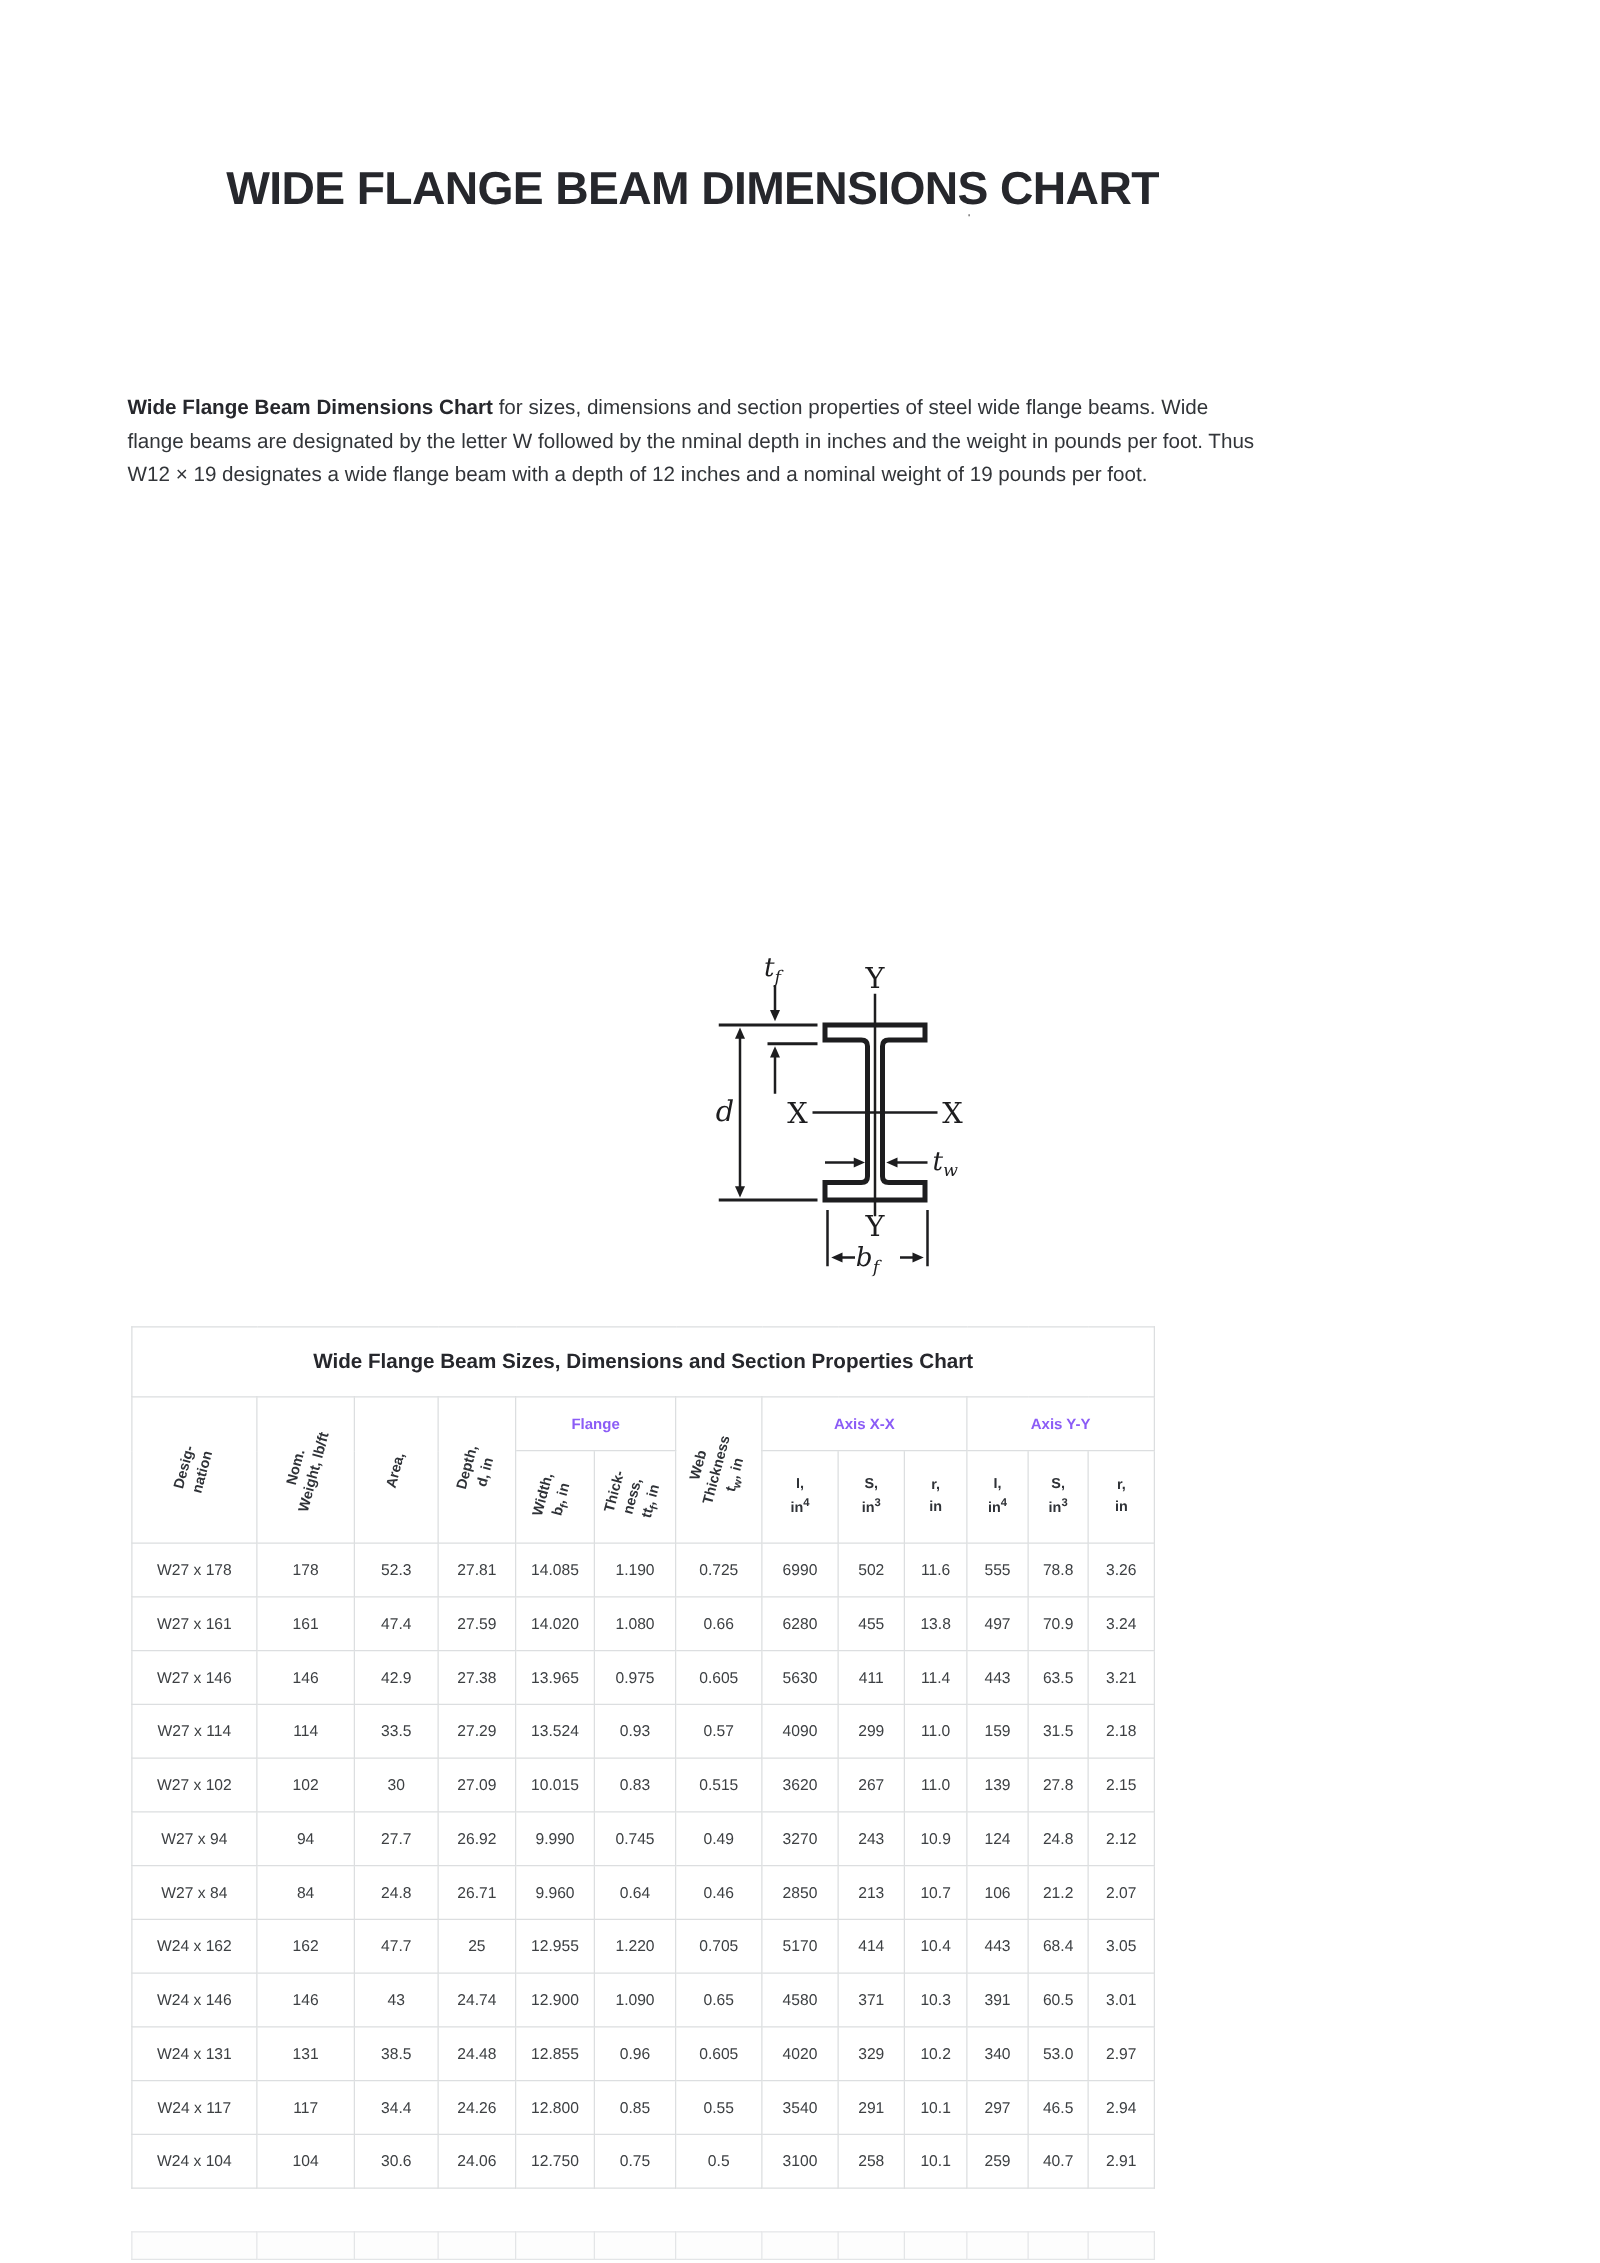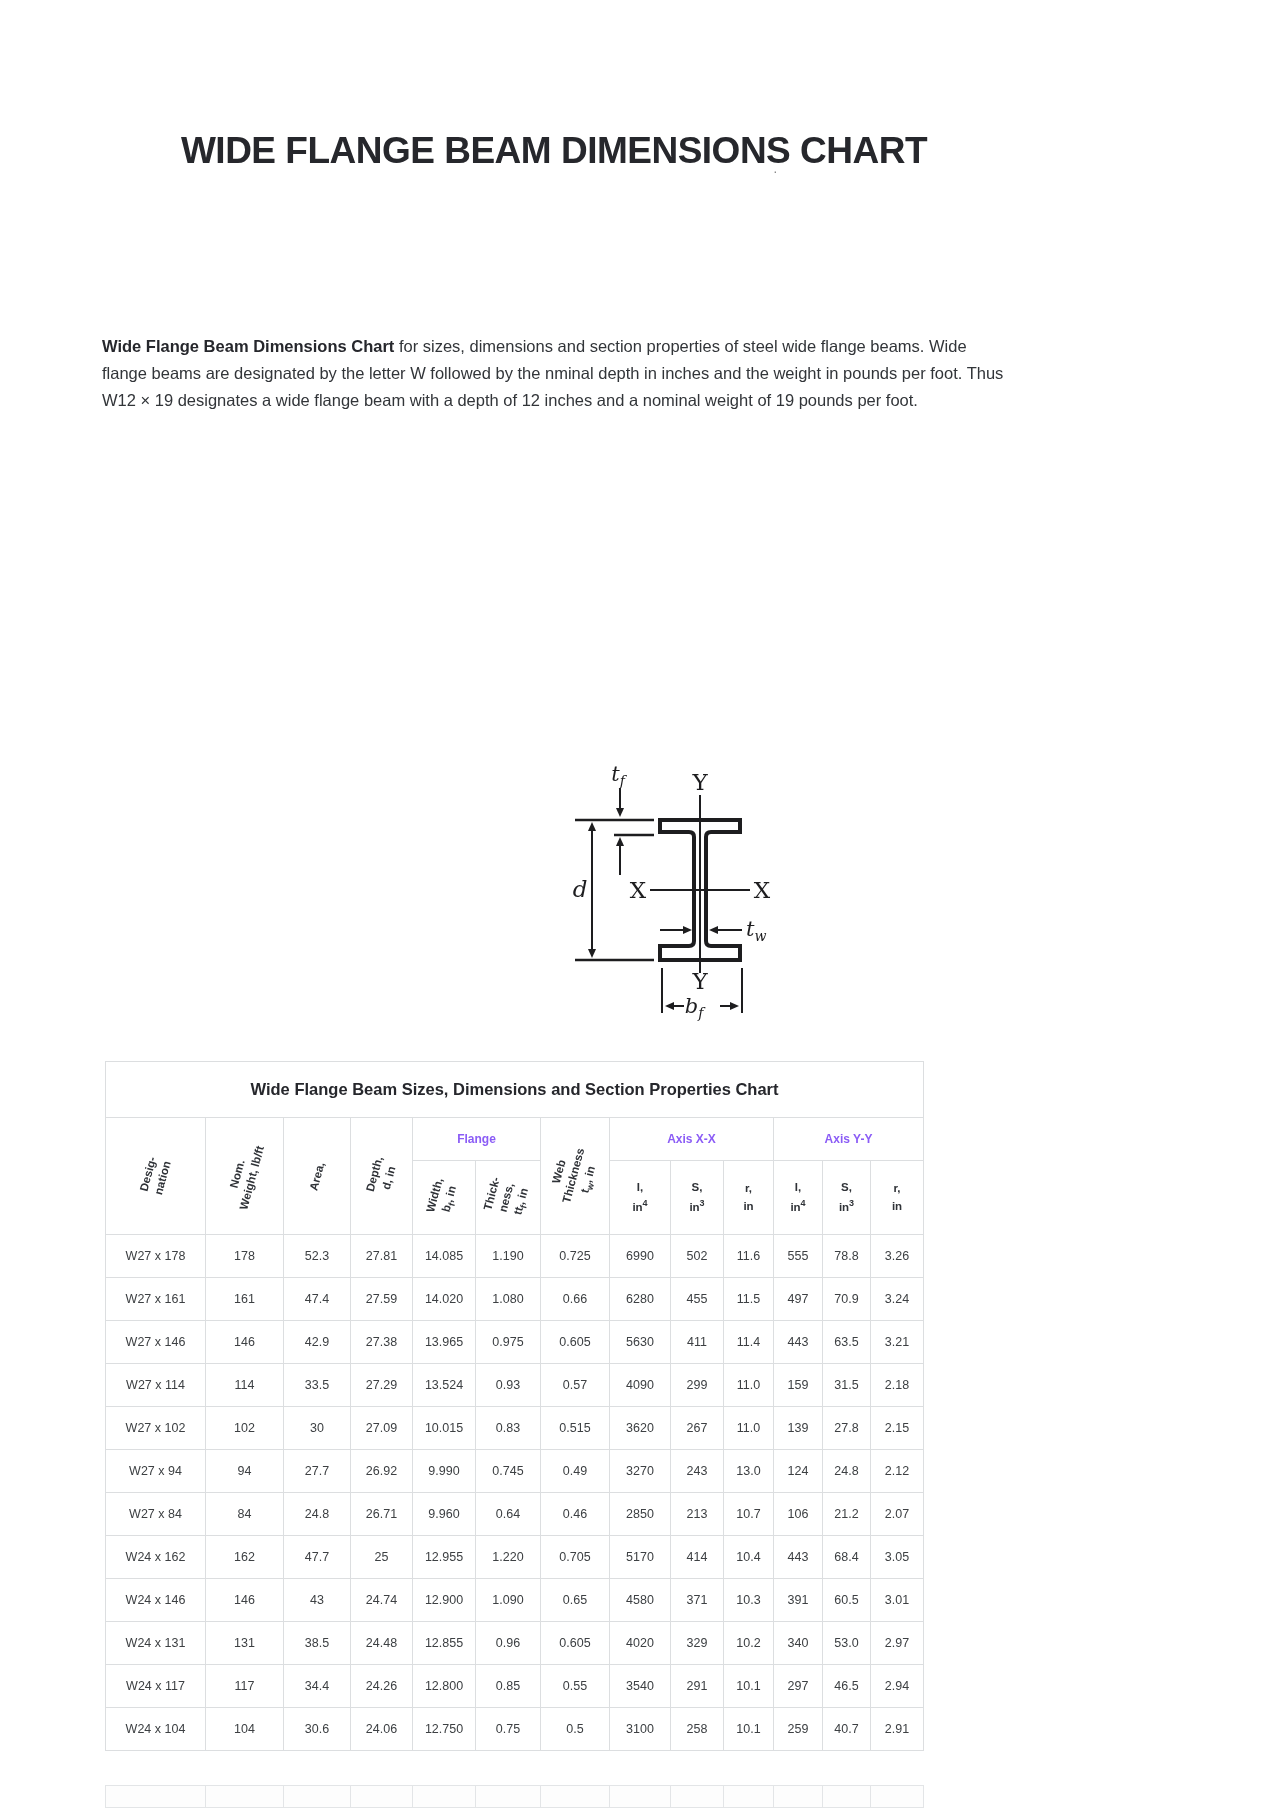--- a/index.html
+++ b/index.html
@@ -19,21 +19,21 @@
     color: #26272c;
     font-family: "Liberation Sans", sans-serif;
   }
   .stray-mark {
     position: absolute; left: 773px; top: 163px;
     font-size: 14px; color: #8a8a8a;
   }
   
   .intro {
     position: absolute; left: 102px; top: 313px; width: 912px;
-    font-size: 16.5px; line-height: 27px; color: #323539; margin-top: 20px;
+    font-size: 16.5px; line-height: 27px; color: #323539;
   }
   .intro b { color: #26272c; }
   
   .diagram { position: absolute; left: 572px; top: 763px; width: 200px; height: 258px; }
   
   .table-wrap { position: absolute; left: 105px; top: 1061px; width: 818px; }
   table.beam {
     border-collapse: collapse; table-layout: fixed; width: 818px;
     font-size: 12.5px; color: #3d4043; padding-left: 16px;
   }
@@ -210,21 +210,21 @@
         <tr>
           <td>W27 x 161</td>
           <td>161</td>
           <td>47.4</td>
           <td>27.59</td>
           <td>14.020</td>
           <td>1.080</td>
           <td>0.66</td>
           <td>6280</td>
           <td>455</td>
-          <td>11.5</td>
+          <td>13.8</td>
           <td>497</td>
           <td>70.9</td>
           <td>3.24</td>
         </tr>
         <tr>
           <td>W27 x 146</td>
           <td>146</td>
           <td>42.9</td>
           <td>27.38</td>
           <td>13.965</td>
@@ -270,21 +270,21 @@
         <tr>
           <td>W27 x 94</td>
           <td>94</td>
           <td>27.7</td>
           <td>26.92</td>
           <td>9.990</td>
           <td>0.745</td>
           <td>0.49</td>
           <td>3270</td>
           <td>243</td>
-          <td>13.0</td>
+          <td>10.9</td>
           <td>124</td>
           <td>24.8</td>
           <td>2.12</td>
         </tr>
         <tr>
           <td>W27 x 84</td>
           <td>84</td>
           <td>24.8</td>
           <td>26.71</td>
           <td>9.960</td>

